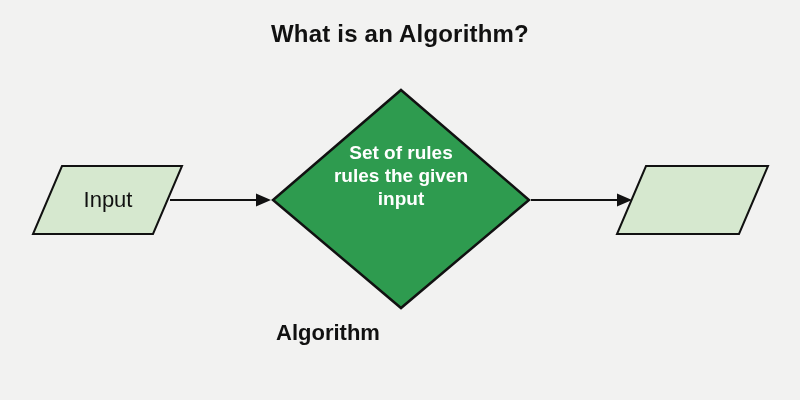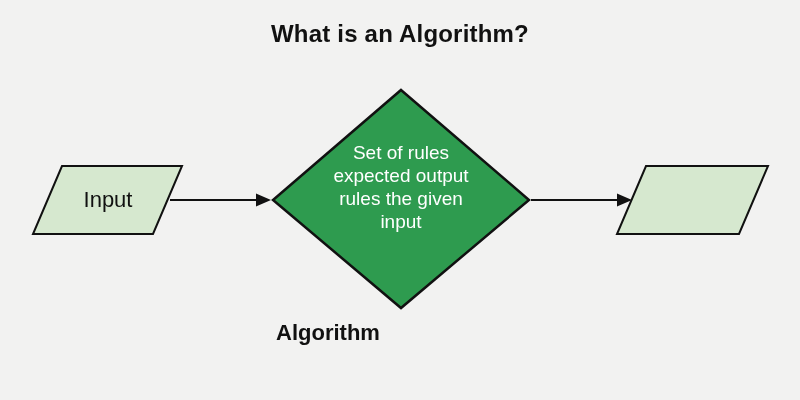--- a/index.html
+++ b/index.html
@@ -82,22 +82,21 @@
       <line x1="531" y1="200" x2="618" y2="200" stroke-width="2" stroke="#111111"></line>
       <polygon points="617,193.5 632,200 617,206.5" fill="#111111"></polygon>
     </g>
   </svg>
 
   <div class="title" style="color: rgb(17, 17, 17);">What is an Algorithm?</div>
 
   <div class="node-label label-input" style="color: rgb(17, 17, 17);">Input</div>
 
 
-  <div class="diamond-text" style="color: rgb(255, 255, 255);">
+  <div class="diamond-text" style="color: rgb(255, 255, 255); font-weight: bold;">
     <span>Set of rules</span>
-    <span>expected output</span>
     <span>rules the given</span>
     <span>input</span>
   </div>
 
   <div class="caption-algorithm" style="color: rgb(17, 17, 17);">Algorithm</div>
 
 </div>
 
 </body></html>

